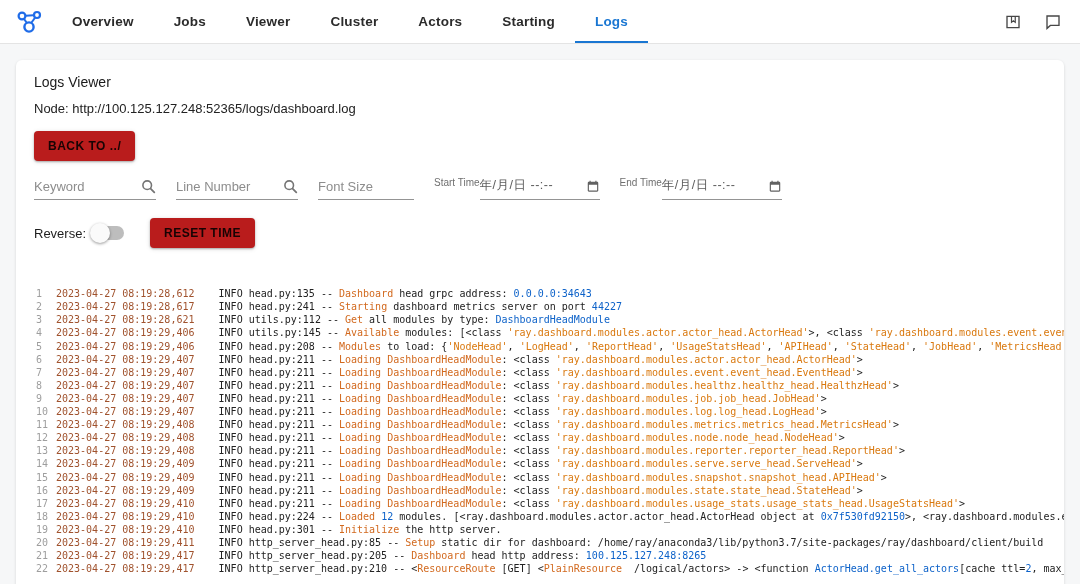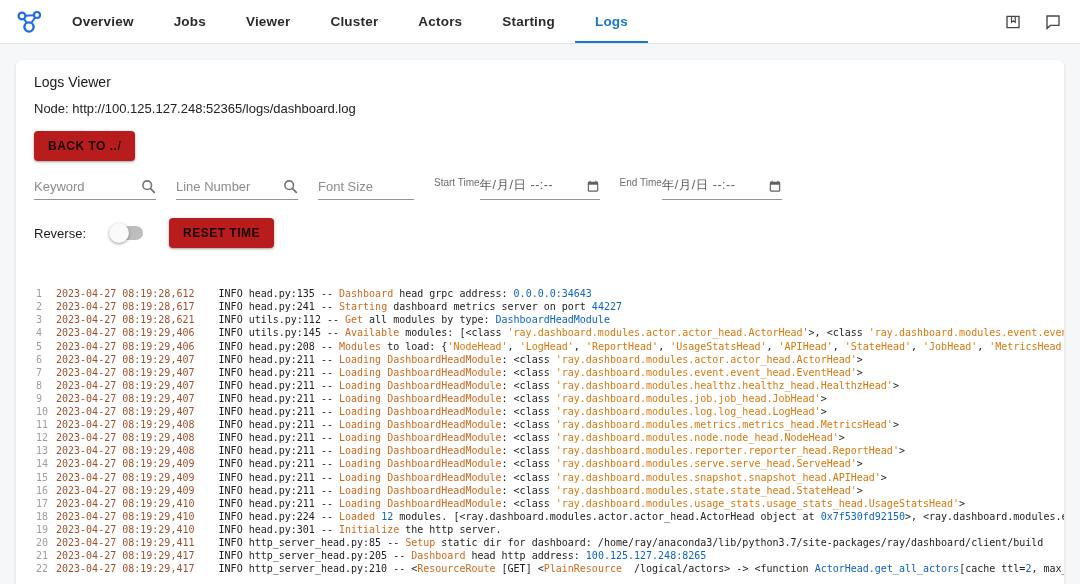--- a/index.html
+++ b/index.html
@@ -59,21 +59,21 @@
   .date-wrap { display: flex; flex-direction: row; }
   .date-caption { font-size: 10px; color: #6f6f6f; margin-bottom: 7px; }
   .date-field {
     display: flex; align-items: flex-end; justify-content: space-between;
     border-bottom: 1px solid #949494; padding-bottom: 5px; width: 120px;
     font-size: 12.5px; color: #5c5c5c; cursor: text; letter-spacing: .5px;
   }
 
   
   .controls { display: flex; align-items: center; gap: 24px; margin-top: 18px; padding: 0 18px; }
-  .reverse { display: flex; align-items: center; gap: 23px; font-size: 13px; color: #1d1d1d; }
+  .reverse { display: flex; align-items: center; gap: 4px; font-size: 13px; color: #1d1d1d; }
   .switch { position: relative; width: 36px; height: 20px; cursor: pointer; }
   .switch .track { position: absolute; top: 3px; left: 2px; width: 32px; height: 14px; border-radius: 7px; background: #000; opacity: .26; }
   .switch .thumb { position: absolute; top: 0; left: 0; width: 20px; height: 20px; border-radius: 50%; background: #fafafa; box-shadow: 0 1px 3px rgba(0,0,0,0.4); }
 
   
   .log-area {
     margin-top: 13px; font-family: "DejaVu Sans Mono", monospace;
     font-size: 10px; line-height: 13.1px; overflow: hidden; white-space: pre;
   }
   .log-row { display: flex; white-space: pre; }

